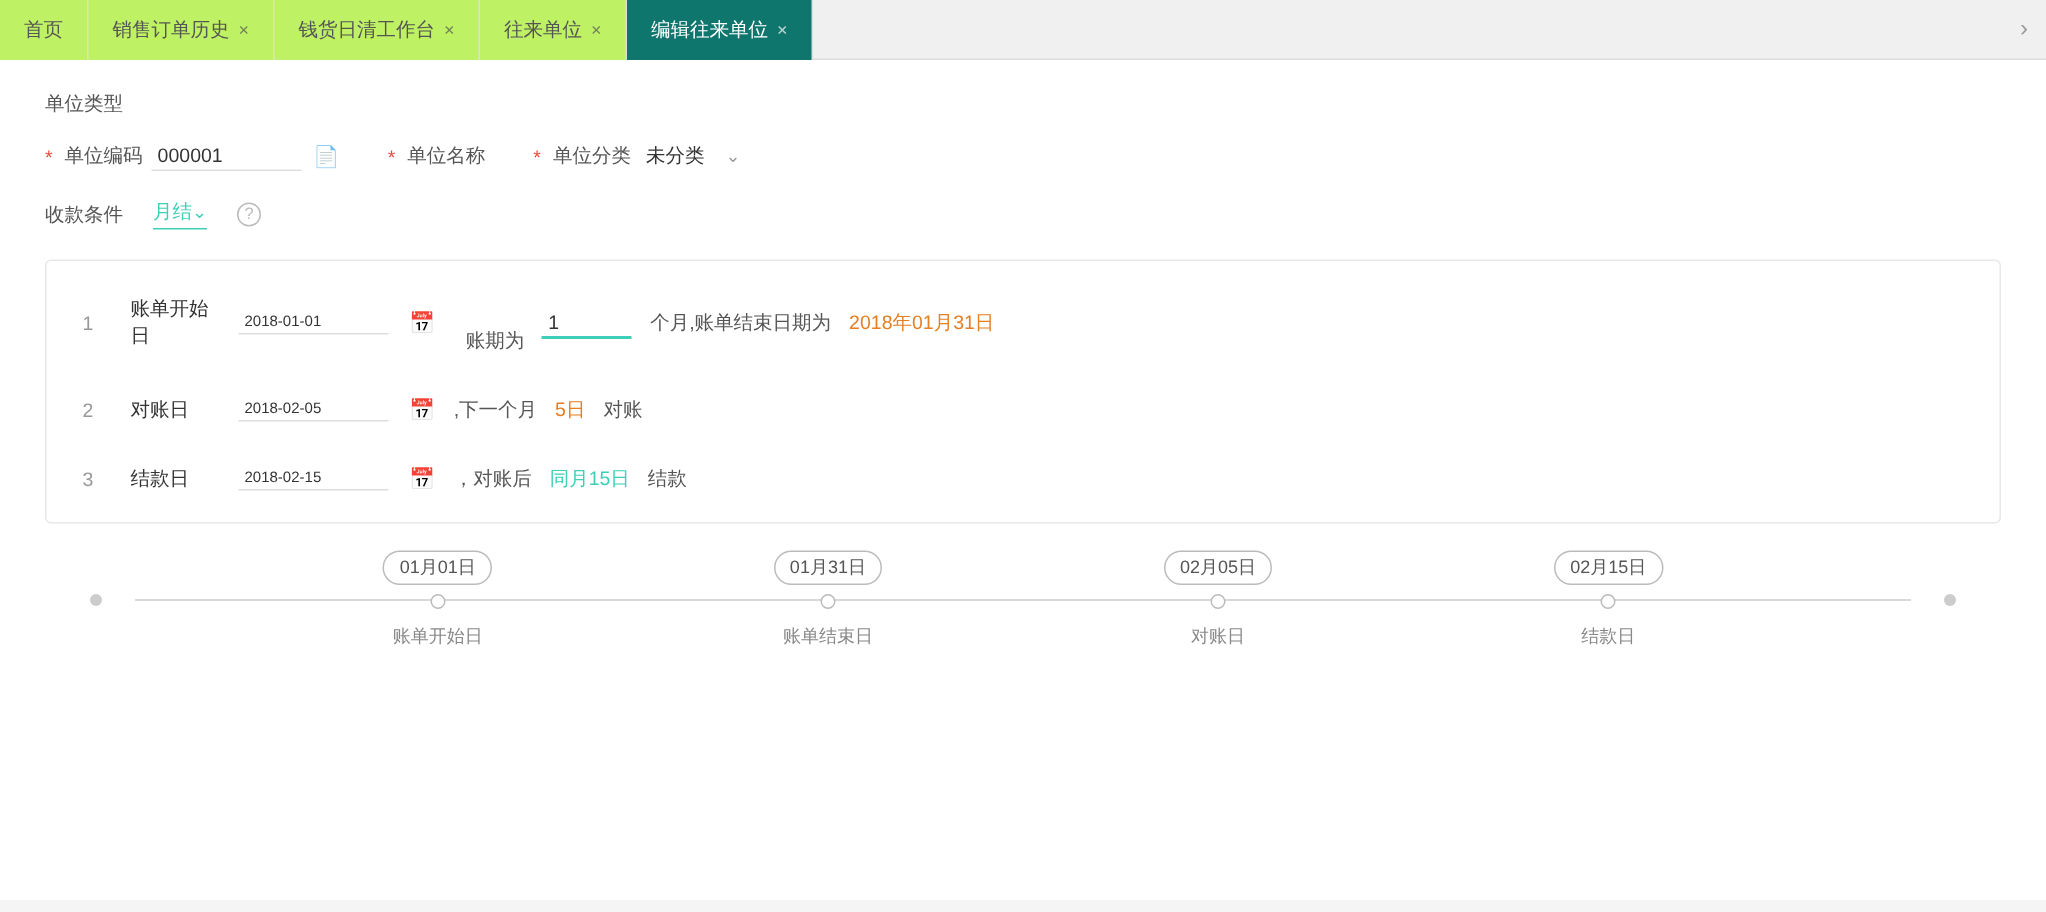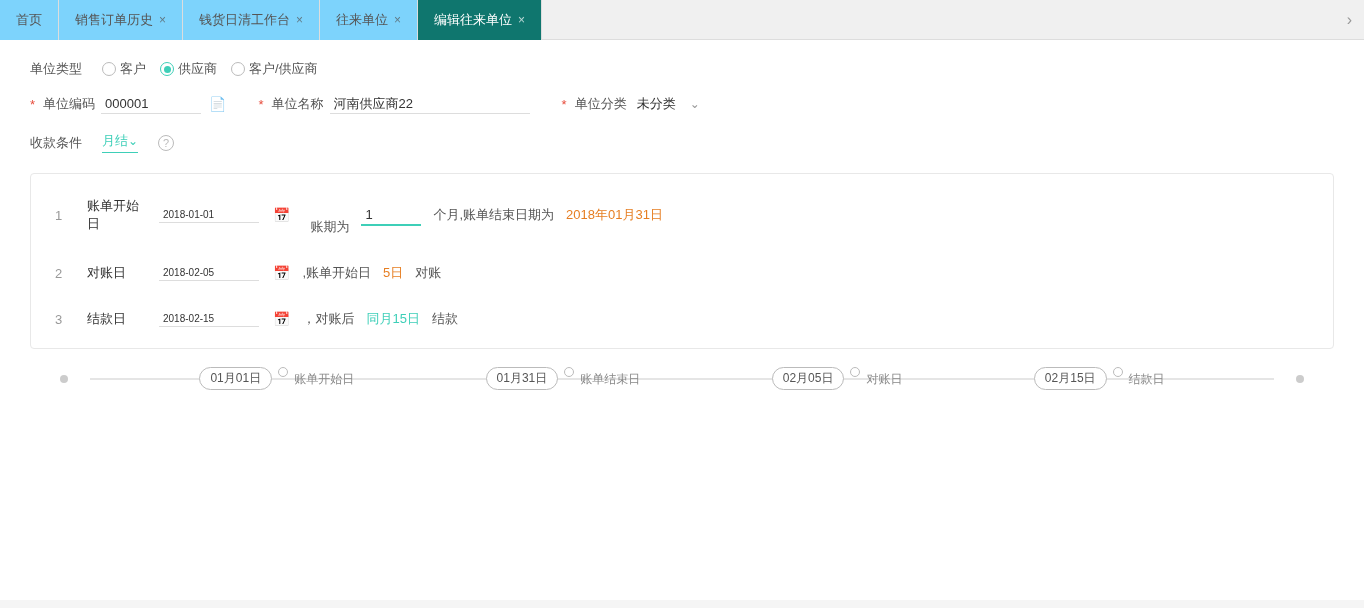--- a/index.html
+++ b/index.html
@@ -16,21 +16,21 @@
     }
     .tab {
       display: flex;
       align-items: center;
       padding: 0 16px;
       height: 40px;
       cursor: pointer;
       font-size: 13px;
       color: #555;
       border-right: 1px solid #ddd;
-      background: #7dd3fc;
+      background: #bef264;
       white-space: nowrap;
       gap: 6px;
     }
     .tab:first-child { border-left: none; }
     .tab.active {
       background: #0f766e;
       color: #fff;
     }
     .tab .close-btn {
       font-size: 12px;
@@ -240,22 +240,22 @@
     .timeline-items {
       display: flex;
       align-items: center;
       width: 100%;
       justify-content: space-between;
       position: relative;
       z-index: 1;
     }
     .timeline-dot {
       display: flex;
-      flex-direction: row;
-      align-items: flex-start;
+      flex-direction: column;
+      align-items: center;
       gap: 6px;
     }
     .dot-circle {
       width: 10px; height: 10px;
       border-radius: 50%;
       border: 1.5px solid #bbb;
       background: #fff;
     }
     .dot-label-box {
       border: 1px solid #bbb;
@@ -300,49 +300,32 @@
     <span>编辑往来单位</span>
     <span class="close-btn">×</span>
   </div>
   <div class="tab-more">›</div>
 </div>
 
 <div class="main-content">
 
   <div class="form-row" style="margin-bottom:16px;">
     <span class="form-label">单位类型</span>
-    <div class="radio-group">
-      <label class="radio-item">
-        <div class="radio-circle"></div>
-        <span>客户</span>
-      </label>
-      <label class="radio-item">
-        <div class="radio-circle checked">
-          <div class="radio-inner"></div>
-        </div>
-        <span>供应商</span>
-      </label>
-      <label class="radio-item">
-        <div class="radio-circle"></div>
-        <span>客户/供应商</span>
-      </label>
-    </div>
   </div>
 
   <div class="form-row" style="margin-bottom:18px; gap:32px;">
     <div class="form-group">
       <span class="required-star">*</span>
       <span class="form-label">单位编码</span>
       <input class="form-control input-short" type="text" value="000001" style="">
       <span class="cal-icon">📄</span>
     </div>
     <div class="form-group">
       <span class="required-star">*</span>
       <span class="form-label">单位名称</span>
-      <input class="form-control input-name" type="text" value="河南供应商22" style="">
     </div>
     <div class="form-group">
       <span class="required-star">*</span>
       <span class="form-label">单位分类</span>
       <span class="form-label" style="margin-left:4px;color:#333;">未分类</span>
       <span class="dropdown-arrow" style="margin-left:8px;">⌄</span>
     </div>
   </div>
 
   <div class="form-row" style="margin-bottom:20px;">
@@ -365,21 +348,21 @@
       <input class="period-input" type="text" value="1" style="">
       <span class="inline-text">个月,账单结束日期为</span>
       <span class="highlight-orange">2018年01月31日</span>
     </div>
 
     <div class="setting-row">
       <span class="row-num">2</span>
       <span class="row-label">对账日</span>
       <input class="date-input" type="text" value="2018-02-05" style="">
       <span class="cal-icon">📅</span>
-      <span class="inline-text">,账单开始日</span>
+      <span class="inline-text">,下一个月</span>
       <span class="highlight-orange">5日</span>
       <span class="inline-text">对账</span>
     </div>
 
     <div class="setting-row" style="margin-bottom:0;">
       <span class="row-num">3</span>
       <span class="row-label">结款日</span>
       <input class="date-input" type="text" value="2018-02-15" style="">
       <span class="cal-icon">📅</span>
       <span class="inline-text">，对账后</span>

